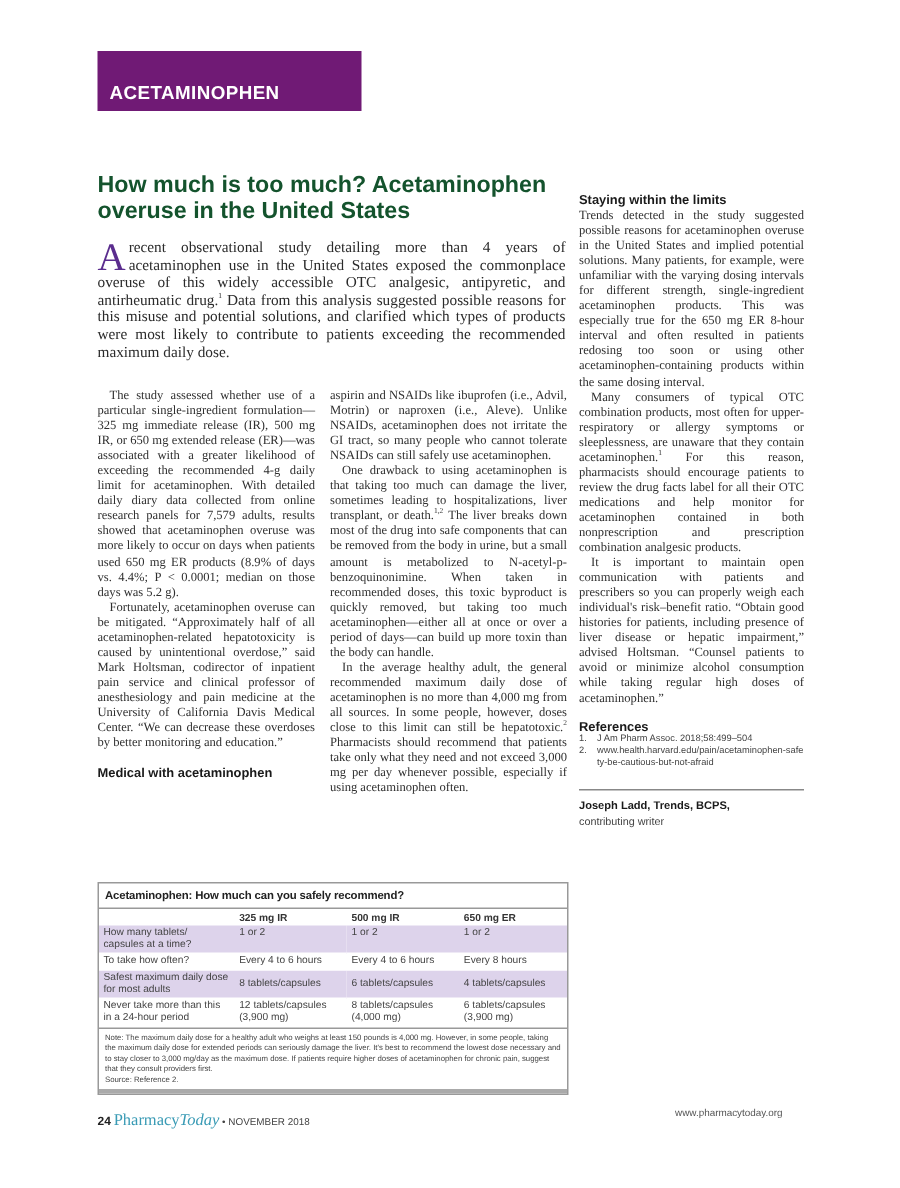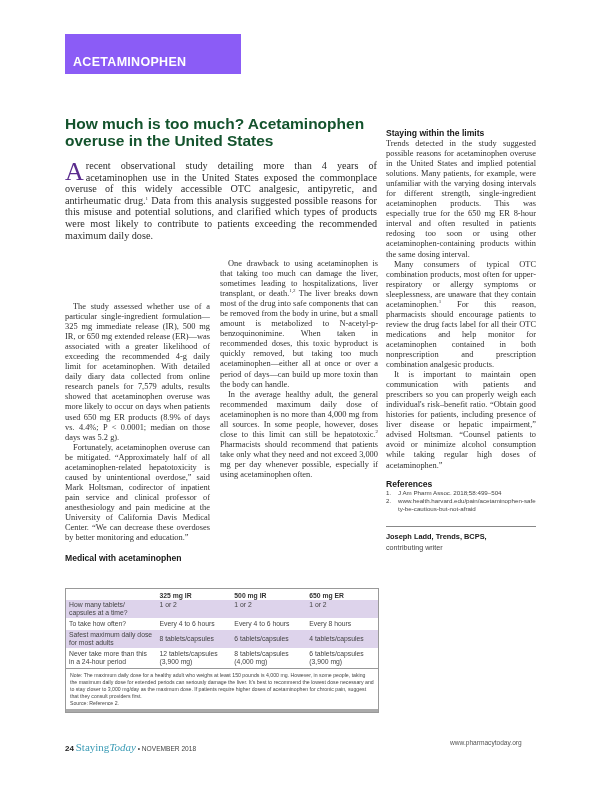--- a/index.html
+++ b/index.html
@@ -1,21 +1,21 @@
 <!DOCTYPE html>
 <html><head>
 <meta charset="utf-8">
 <style>
   * { margin:0; padding:0; box-sizing:border-box; }
   html, body { width:600px; height:792px; background:#ffffff; overflow:hidden; }
   body { position:relative; font-family:"Liberation Serif", serif; color:#2a2a2a; }
 
   .section-banner {
     position:absolute; left:65px; top:34px; width:176px; height:40px;
-    background:#8b5cf6; color:#fff;
+    background:#701a75; color:#fff;
     font-family:"Liberation Sans", sans-serif; font-weight:bold;
     font-size:12.5px; letter-spacing:0.3px;
     padding:21px 0 0 8px;
   }
 
   .headline {
     position:absolute; left:65px; top:115px; width:320px;
     font-family:"Liberation Sans", sans-serif; font-weight:bold;
     font-size:15.5px; line-height:17px; color:#14532d;
   }
@@ -28,21 +28,21 @@
     float:left; font-size:26px; line-height:22px; color:#5b2d8e;
     margin:1px 2px 0 0;
   }
 
   .col {
     position:absolute; font-size:8.4px; line-height:10.05px; color:#2f2f2f;
     text-align:justify;
   }
   .col p { text-indent:8px; }
   .col p.noindent { text-indent:0; }
-  .col-1 { left:65px; top:259px; width:145px;margin-top:43px; }
+  .col-1 { left:65px; top:259px; width:145px; }
   .col-2 { left:220px; top:259px; width:158px; }
   .col-3 { left:386px; top:118px; width:150px; }
 
   .subhead {
     font-family:"Liberation Sans", sans-serif; font-weight:bold;
     font-size:8.6px; color:#1a1a1a; margin-top:10px; line-height:11px;
   }
   sup { font-size:5px; vertical-align:super; line-height:0; }
 
   .refs-title {
@@ -103,20 +103,21 @@
   <span class="dropcap">A</span><span> recent observational study detailing more than 4 years of acetaminophen use in the United States exposed the commonplace overuse of this widely accessible OTC analgesic, antipyretic, and antirheumatic drug.</span><sup>1</sup><span> Data from this analysis suggested possible reasons for this misuse and potential solutions, and clarified which types of products were most likely to contribute to patients exceeding the recommended maximum daily dose.</span>
 </div>
 
 <div class="col col-1">
   <p>The study assessed whether use of a particular single-ingredient formulation—325 mg immediate release (IR), 500 mg IR, or 650 mg extended release (ER)—was associated with a greater likelihood of exceeding the recommended 4-g daily limit for acetaminophen. With detailed daily diary data collected from online research panels for 7,579 adults, results showed that acetaminophen overuse was more likely to occur on days when patients used 650 mg ER products (8.9% of days vs. 4.4%; P &lt; 0.0001; median on those days was 5.2 g).</p>
   <p>Fortunately, acetaminophen overuse can be mitigated. “Approximately half of all acetaminophen-related hepatotoxicity is caused by unintentional overdose,” said Mark Holtsman, codirector of inpatient pain service and clinical professor of anesthesiology and pain medicine at the University of California Davis Medical Center. “We can decrease these overdoses by better monitoring and education.”</p>
   <div class="subhead">Medical with acetaminophen</div>
 </div>
 
 <div class="col col-2">
+  <p class="noindent">aspirin and NSAIDs like ibuprofen (i.e., Advil, Motrin) or naproxen (i.e., Aleve). Unlike NSAIDs, acetaminophen does not irritate the GI tract, so many people who cannot tolerate NSAIDs can still safely use acetaminophen.</p>
   <p><span>One drawback to using acetaminophen is that taking too much can damage the liver, sometimes leading to hospitalizations, liver transplant, or death.</span><sup>1,2</sup><span> The liver breaks down most of the drug into safe components that can be removed from the body in urine, but a small amount is metabolized to N-acetyl-p-benzoquinonimine. When taken in recommended doses, this toxic byproduct is quickly removed, but taking too much acetaminophen—either all at once or over a period of days—can build up more toxin than the body can handle.</span></p>
   <p><span>In the average healthy adult, the general recommended maximum daily dose of acetaminophen is no more than 4,000 mg from all sources. In some people, however, doses close to this limit can still be hepatotoxic.</span><sup>2</sup><span> Pharmacists should recommend that patients take only what they need and not exceed 3,000 mg per day whenever possible, especially if using acetaminophen often.</span></p>
 </div>
 
 <div class="col col-3">
   <div class="subhead">Staying within the limits</div>
   <p class="noindent">Trends detected in the study suggested possible reasons for acetaminophen overuse in the United States and implied potential solutions. Many patients, for example, were unfamiliar with the varying dosing intervals for different strength, single-ingredient acetaminophen products. This was especially true for the 650 mg ER 8-hour interval and often resulted in patients redosing too soon or using other acetaminophen-containing products within the same dosing interval.</p>
   <p><span>Many consumers of typical OTC combination products, most often for upper-respiratory or allergy symptoms or sleeplessness, are unaware that they contain acetaminophen.</span><sup>1</sup><span> For this reason, pharmacists should encourage patients to review the drug facts label for all their OTC medications and help monitor for acetaminophen contained in both nonprescription and prescription combination analgesic products.</span></p>
   <p>It is important to maintain open communication with patients and prescribers so you can properly weigh each individual's risk–benefit ratio. “Obtain good histories for patients, including presence of liver disease or hepatic impairment,” advised Holtsman. “Counsel patients to avoid or minimize alcohol consumption while taking regular high doses of acetaminophen.”</p>
   <div class="refs-title">References</div>
@@ -129,20 +130,21 @@
         <span class="num">2.</span>
         <span style="word-break:break-all;">www.health.harvard.edu/pain/acetaminophen-safety-be-cautious-but-not-afraid</span>
       </li>
   </ol>
   <div class="byline-rule"></div>
   <div class="byline-name">Joseph Ladd, Trends, BCPS,</div>
   <div class="byline-role">contributing writer</div>
 </div>
 
 <div class="dose-table">
+  <div class="table-title">Acetaminophen: How much can you safely recommend?</div>
   <table>
     <thead>
       <tr>
         <th style="width:29%"></th>
         <th style="width:24%">325 mg IR</th>
         <th style="width:24%">500 mg IR</th>
         <th style="width:23%">650 mg ER</th>
       </tr>
     </thead>
     <tbody>
@@ -174,16 +176,16 @@
   </table>
   <div class="table-note">
     <div>Note: The maximum daily dose for a healthy adult who weighs at least 150 pounds is 4,000 mg. However, in some people, taking the maximum daily dose for extended periods can seriously damage the liver. It's best to recommend the lowest dose necessary and to stay closer to 3,000 mg/day as the maximum dose. If patients require higher doses of acetaminophen for chronic pain, suggest that they consult providers first.</div>
     <div>Source: Reference 2.</div>
   </div>
   <div class="table-bottom-rule"></div>
 </div>
 
 <div class="footer-left">
   <span class="page-num">24</span>
-  <span class="brand"><span>Staying</span><span class="brand-i">Today</span></span>
+  <span class="brand"><span>Pharmacy</span><span class="brand-i">Today</span></span>
   <span>• NOVEMBER 2018</span>
 </div>
 <div class="footer-right">www.pharmacytoday.org</div>
 
 </body></html>

